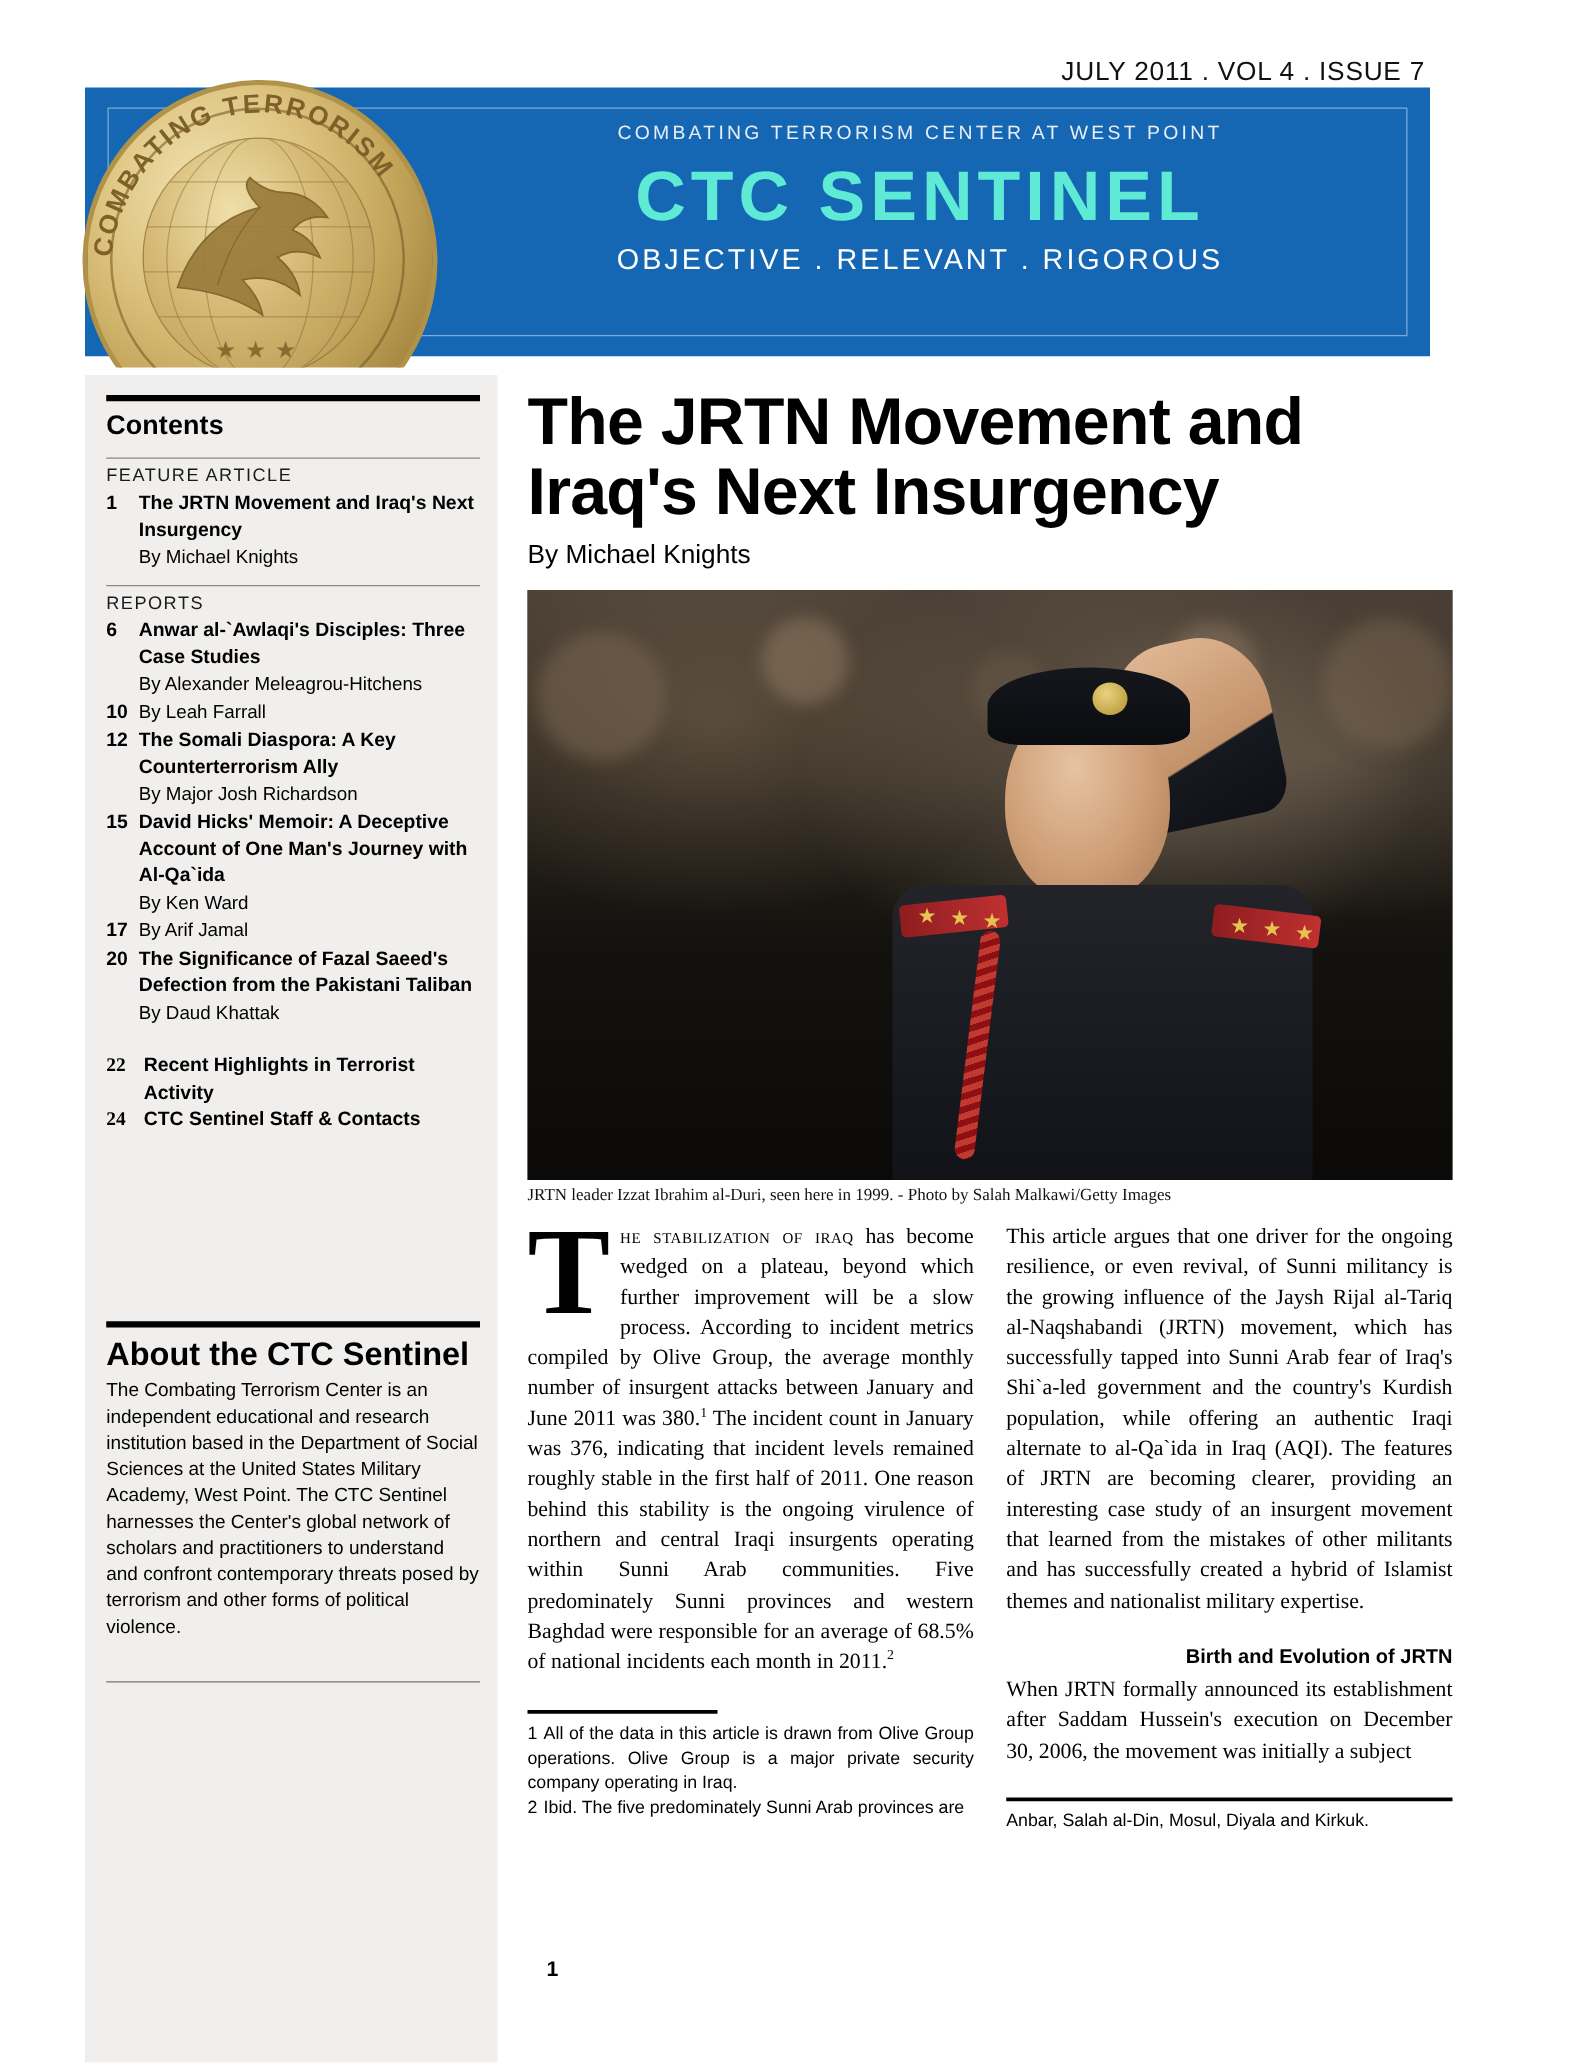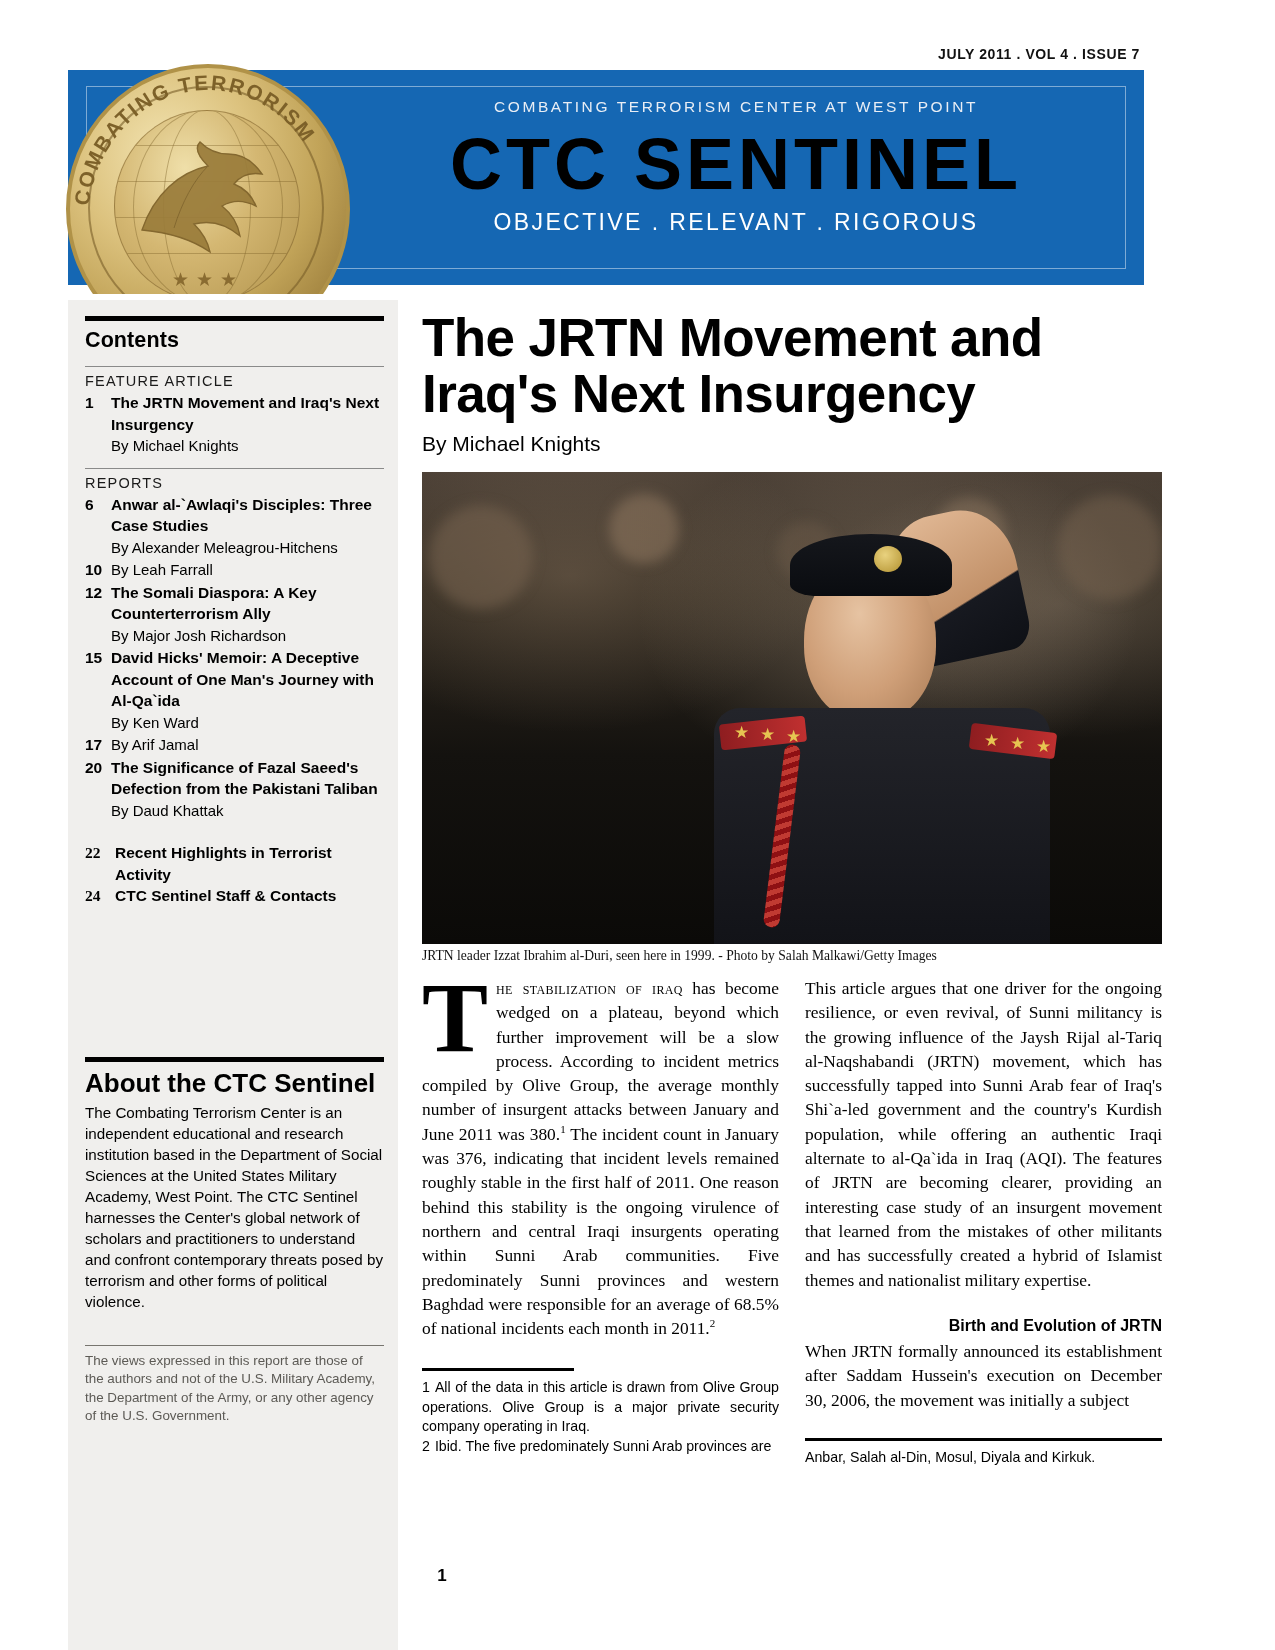--- a/index.html
+++ b/index.html
@@ -15,22 +15,22 @@
     color: #000000;
     overflow: hidden;
   }
 
   
   .issue-line {
     position: absolute;
     top: 46px;
     right: 135px;
     font-family: "Liberation Sans", sans-serif;
-    font-weight: bold;
-    font-size: 14px;
+    font-weight: normal;
+    font-size: 21px;
     letter-spacing: 0.6px;
     color: #111;
   }
   .masthead {
     position: absolute;
     left: 68px;
     top: 70px;
     width: 1076px;
     height: 215px;
     background: #1567b3;
@@ -56,25 +56,25 @@
   .masthead-sub-top {
     margin-top: 10px;
     font-size: 15.5px;
     letter-spacing: 2.6px;
     font-weight: normal;
     color: #e9eef5;
     font-family: "Liberation Sans Narrow", "Liberation Sans", sans-serif;
   }
   .masthead-title {
     margin-top: 14px;
-    font-size: 72px;
+    font-size: 56px;
     line-height: 0.96;
     font-weight: bold;
     letter-spacing: 4px;
-    color: #000000;
+    color: #5eead4;
   }
   .masthead-sub-bottom {
     margin-top: 10px;
     font-size: 23px;
     letter-spacing: 2.4px;
     color: #ffffff;
   }
 
   
   .seal {
@@ -525,21 +525,20 @@
     <div class="toc-simple">
       <div class="toc-num">24</div>
       <div class="toc-title">CTC Sentinel Staff &amp; Contacts</div>
     </div>
 
     <div class="about-block">
       <div class="rule-thick"></div>
       <div class="about-title">About the CTC Sentinel</div>
       <div class="about-text">The Combating Terrorism Center is an independent educational and research institution based in the Department of Social Sciences at the United States Military Academy, West Point. The CTC Sentinel harnesses the Center's global network of scholars and practitioners to understand and confront contemporary threats posed by terrorism and other forms of political violence.</div>
       <div class="disclaimer-rule"></div>
-      <div class="disclaimer">The views expressed in this report are those of the authors and not of the U.S. Military Academy, the Department of the Army, or any other agency of the U.S. Government.</div>
     </div>
   </div>
 </div>
 
 <div class="article">
   <div class="headline">The JRTN Movement and Iraq's Next Insurgency</div>
   <div class="byline">By Michael Knights</div>
 
   <div class="photo">
     <div class="photo-bg"></div>

